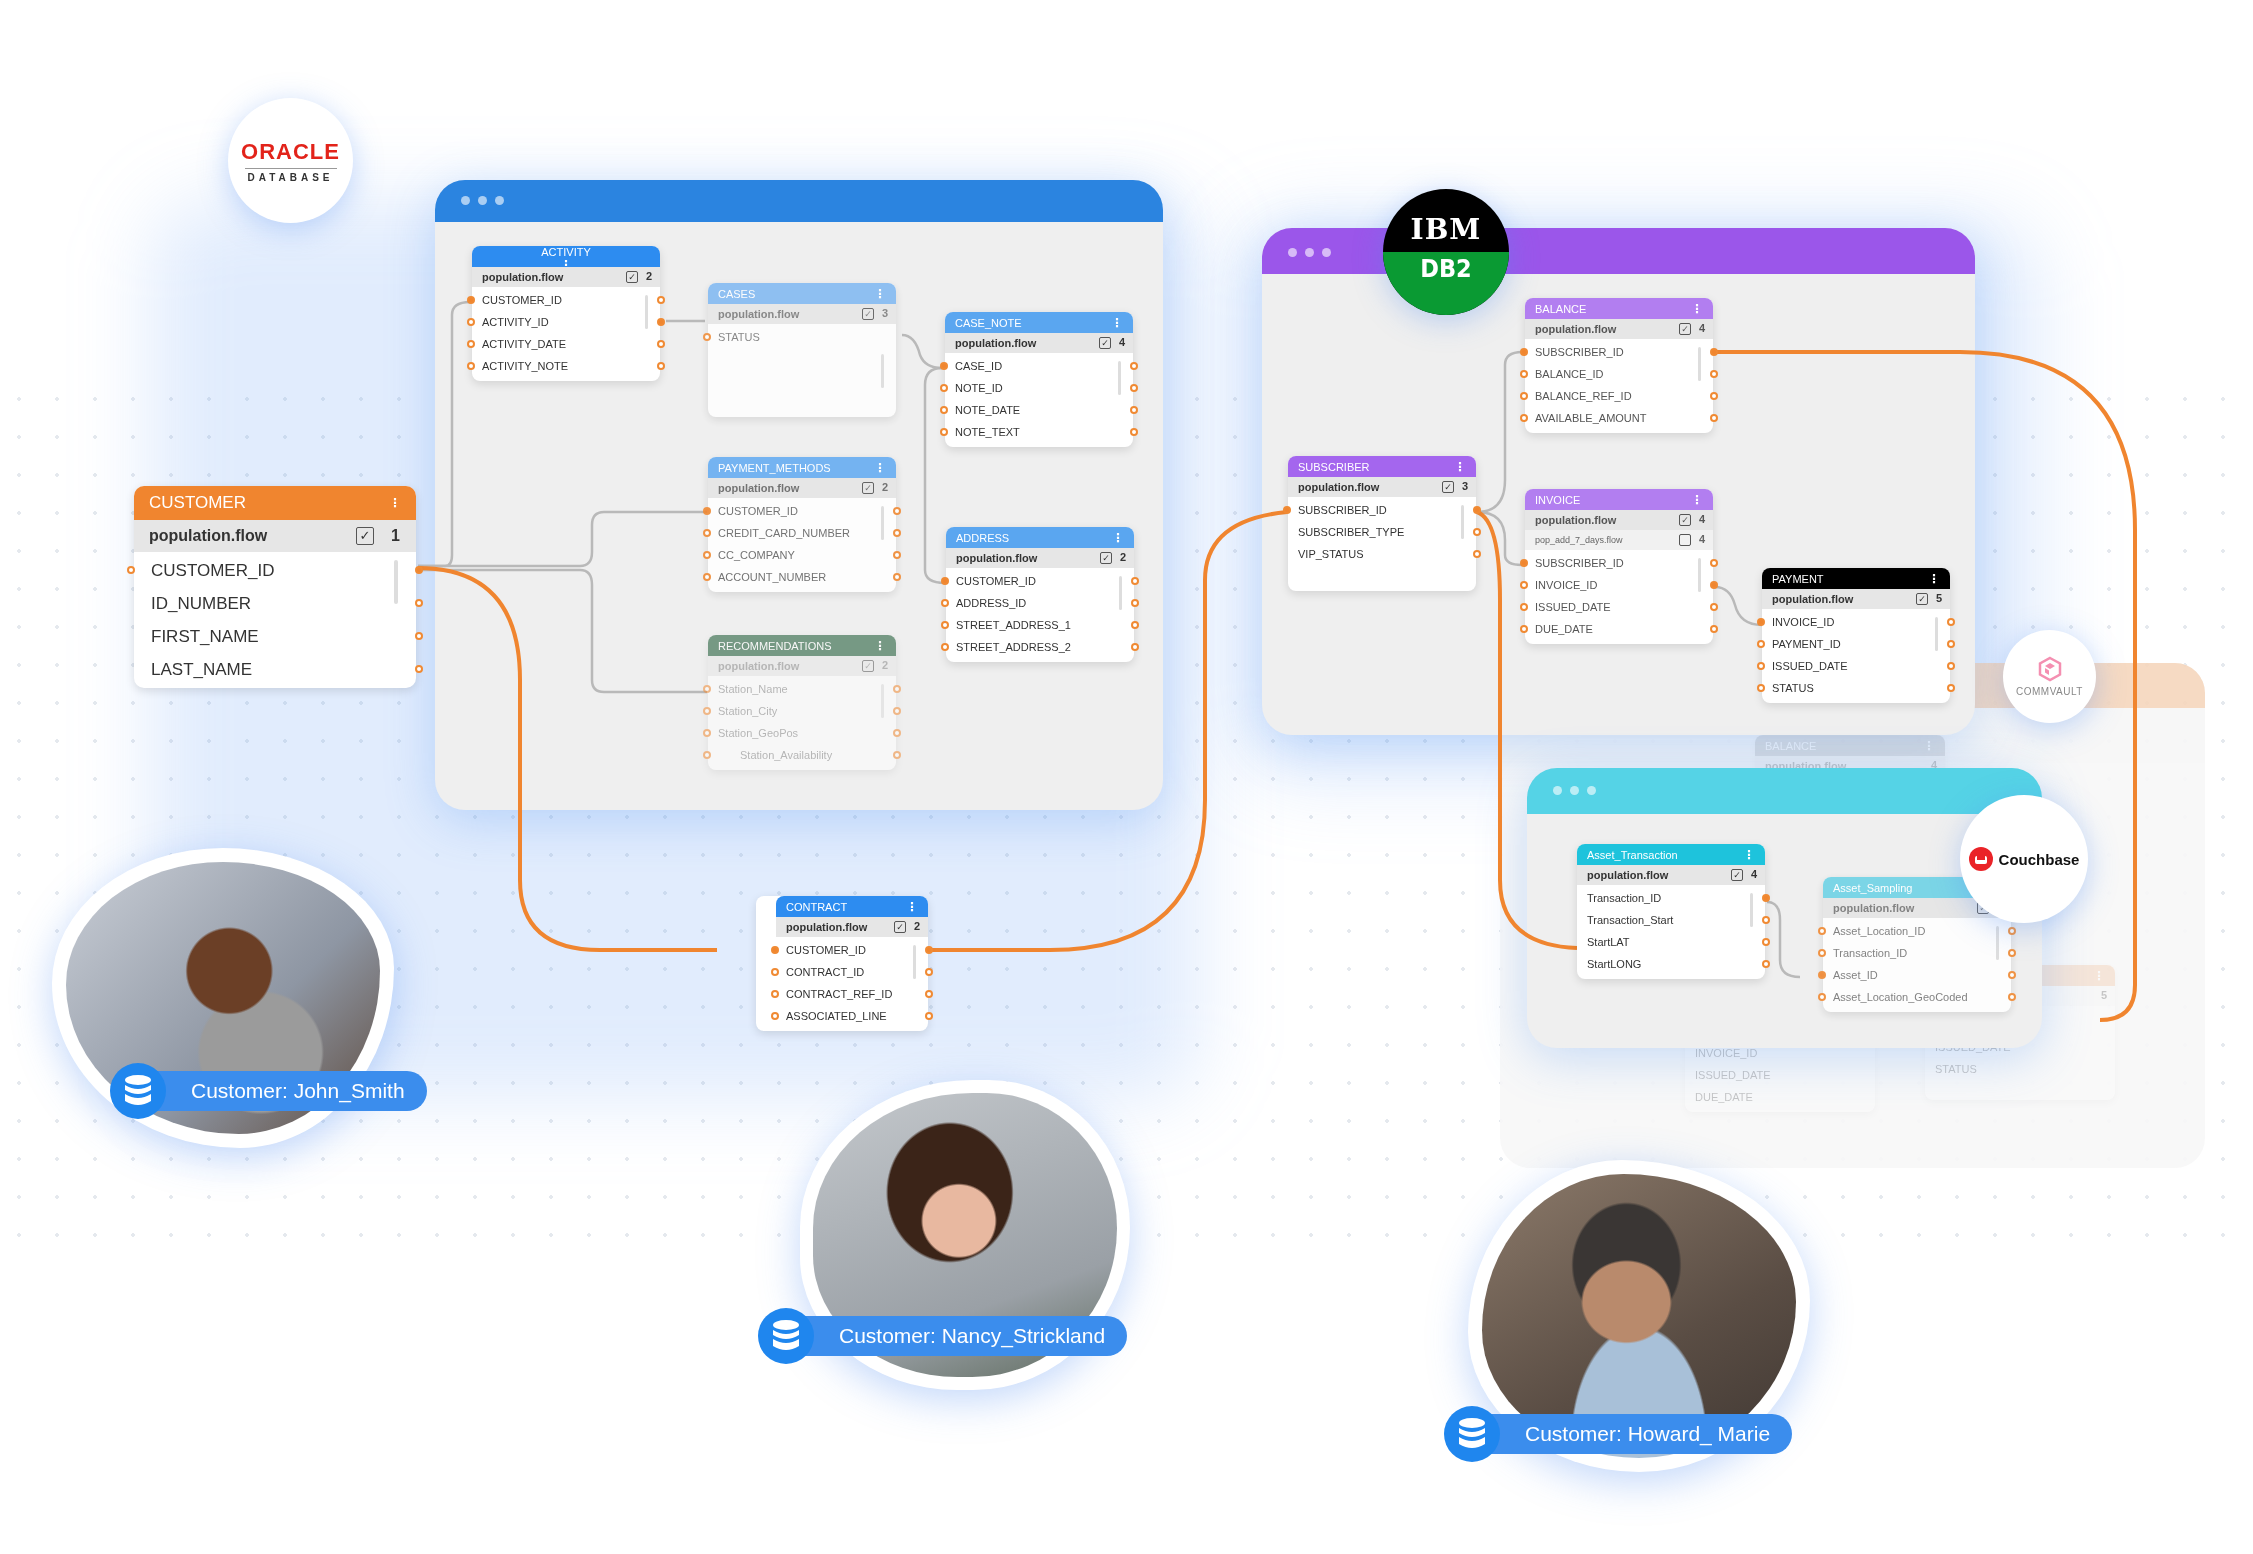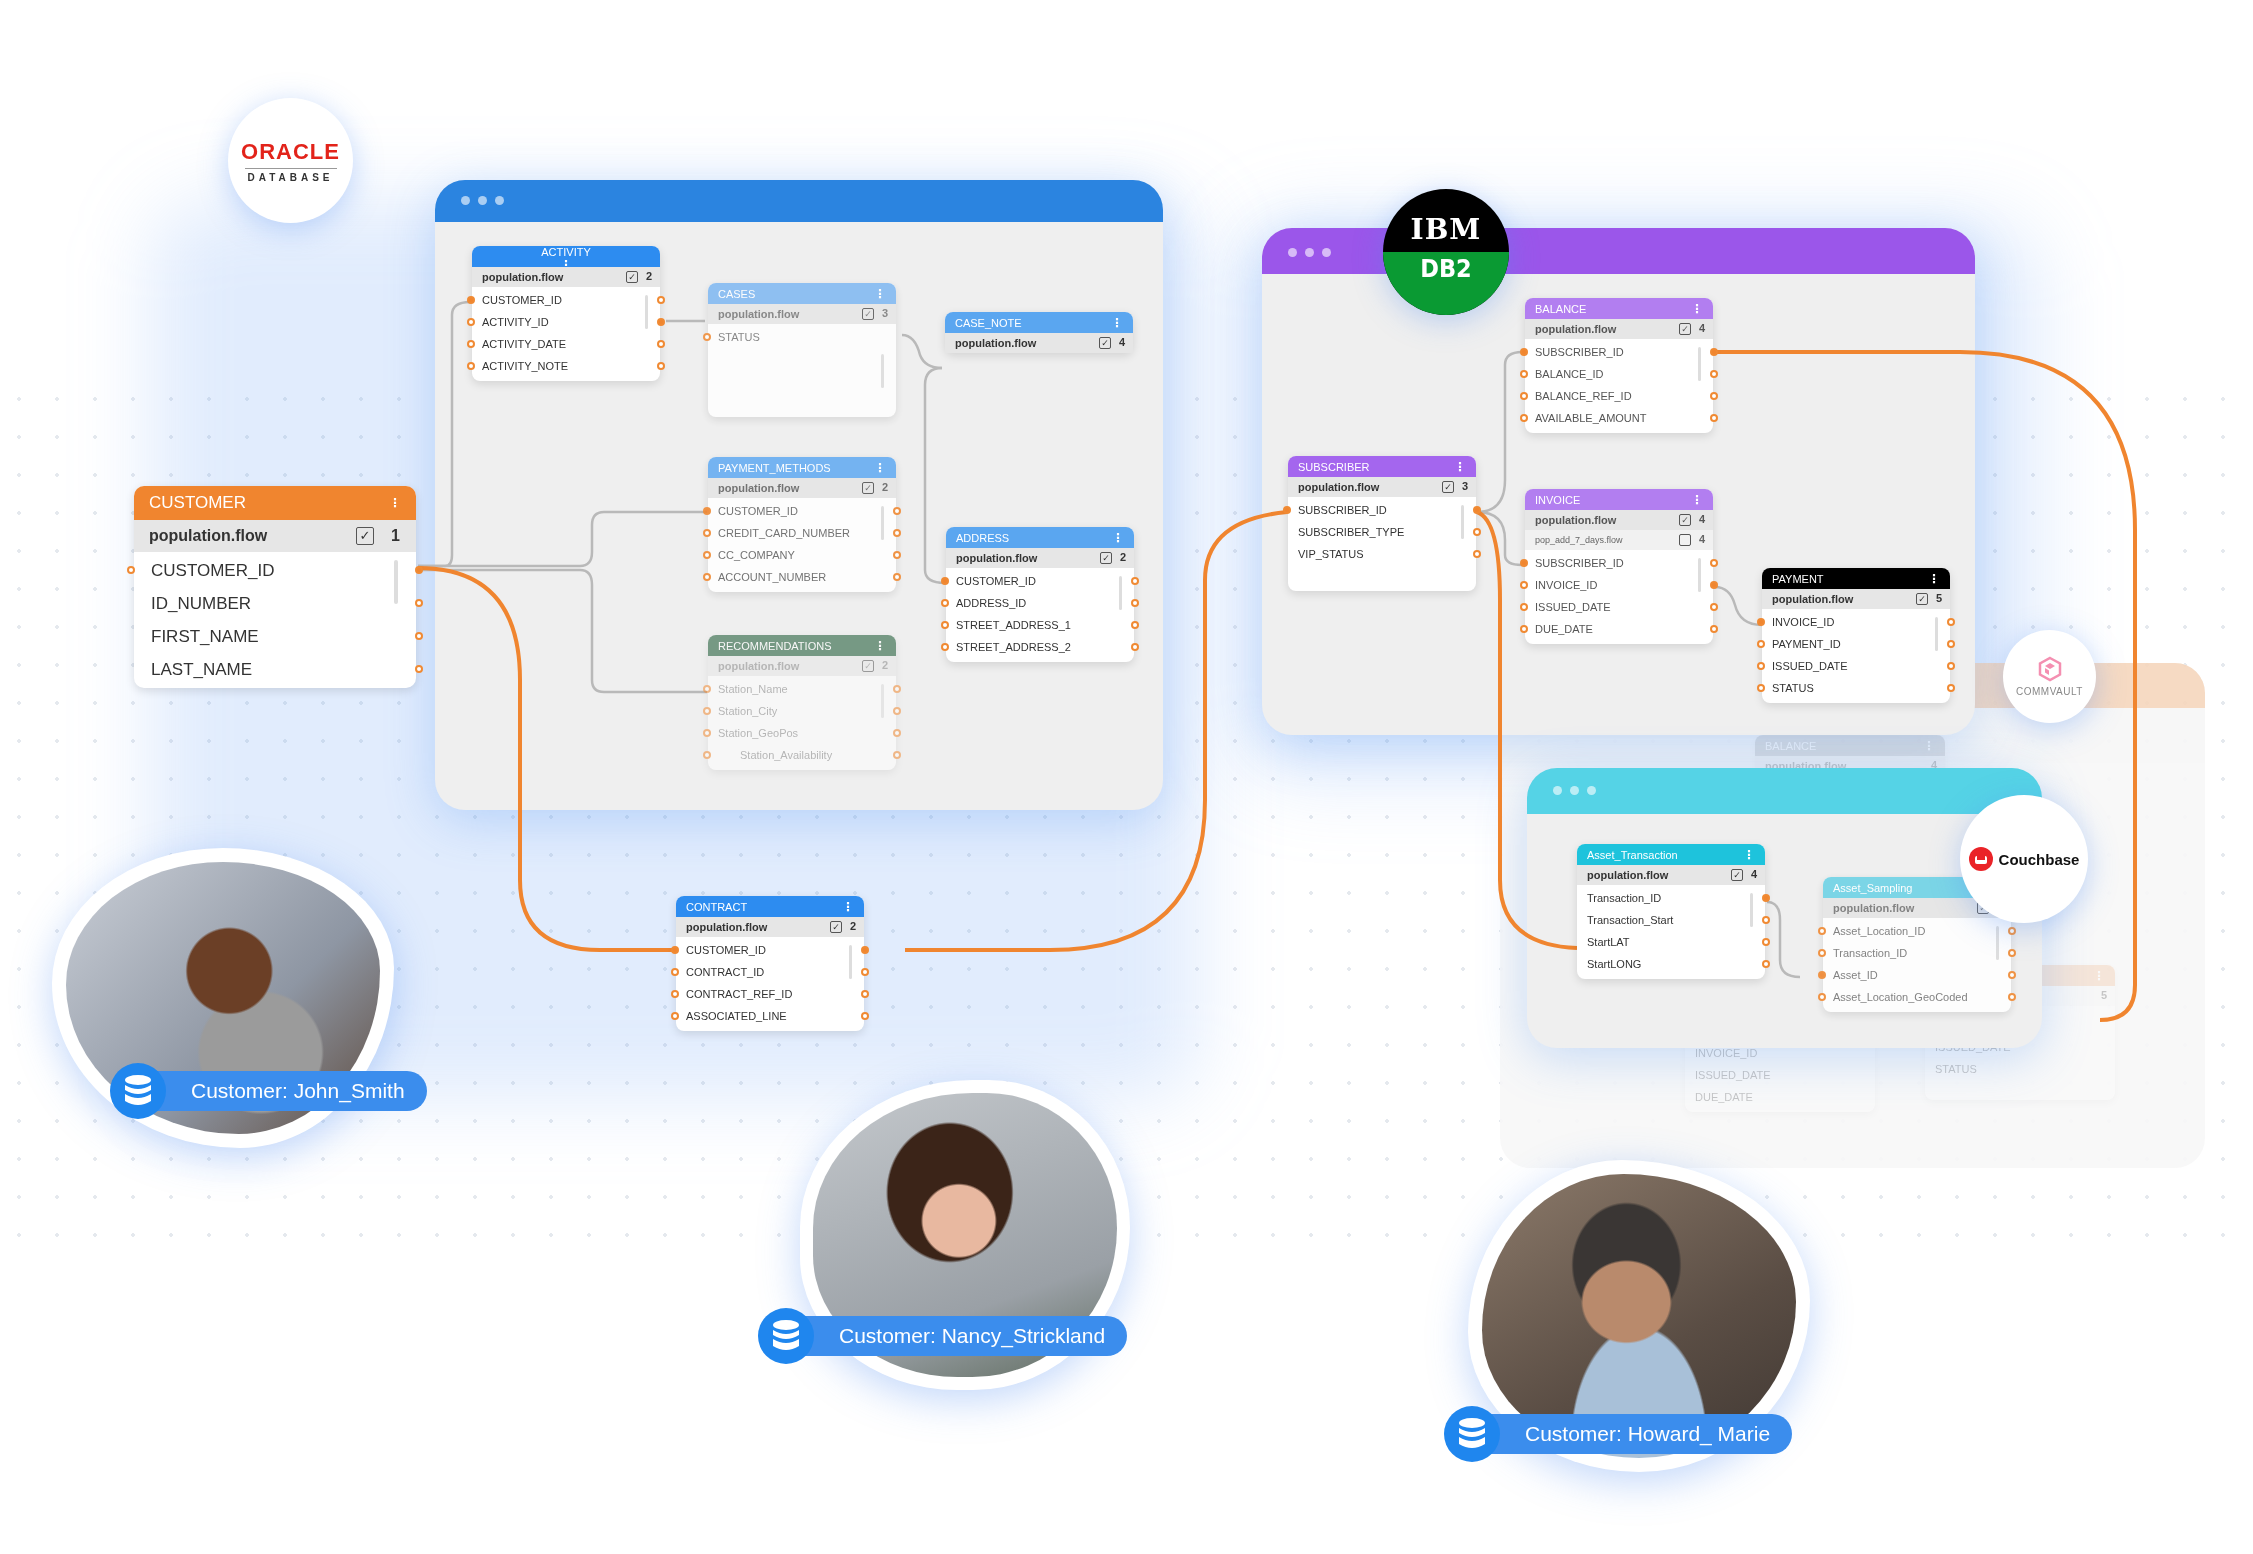--- a/index.html
+++ b/index.html
@@ -216,20 +216,27 @@
 <div class="card" style="left:945px;top:312px;width:188px;">
   <div class="hdr" style="background:#5aa6f0;">
       <span>CASE_NOTE</span>
       <span class="kebab">⋮</span>
     </div>
   <div class="flow">
       <span>population.flow</span>
       <span class="chk">✓</span>
       <span class="cnt">4</span>
     </div>
+  <div class="rows">
+      <div class="scroll"></div>
+    <div class="row"><span class="port-l" style="background:#f0852f;"></span><span>CASE_ID</span><span class="port-r"></span></div>
+    <div class="row"><span class="port-l"></span><span>NOTE_ID</span><span class="port-r"></span></div>
+    <div class="row"><span class="port-l"></span><span>NOTE_DATE</span><span class="port-r"></span></div>
+    <div class="row"><span class="port-l"></span><span>NOTE_TEXT</span><span class="port-r"></span></div>
+  </div>
 </div>
 
 <div class="card" style="left:708px;top:457px;width:188px;opacity:.9;">
   <div class="hdr" style="background:#67adf2;">
       <span>PAYMENT_METHODS</span>
       <span class="kebab">⋮</span>
     </div>
   <div class="flow" style="color:#666;">
       <span>population.flow</span>
       <span class="chk">✓</span>
@@ -275,21 +282,21 @@
     </div>
   <div class="rows">
       <div class="scroll"></div>
     <div class="row" style="color:#888;"><span class="port-l"></span><span>Station_Name</span><span class="port-r"></span></div>
     <div class="row" style="color:#888;"><span class="port-l"></span><span>Station_City</span><span class="port-r"></span></div>
     <div class="row" style="color:#888;"><span class="port-l"></span><span>Station_GeoPos</span><span class="port-r"></span></div>
     <div class="row" style="color:#888;padding-left:32px;"><span class="port-l"></span><span>Station_Availability</span><span class="port-r"></span></div>
   </div>
 </div>
 
-<div class="card" style="left:676px;top:896px;width:188px;">
+<div class="card" style="left:756px;top:896px;width:172px;padding-left:20px;">
   <div class="hdr" style="background:#2d8cf0;">
       <span>CONTRACT</span>
       <span class="kebab">⋮</span>
     </div>
   <div class="flow">
       <span>population.flow</span>
       <span class="chk">✓</span>
       <span class="cnt">2</span>
     </div>
   <div class="rows">

